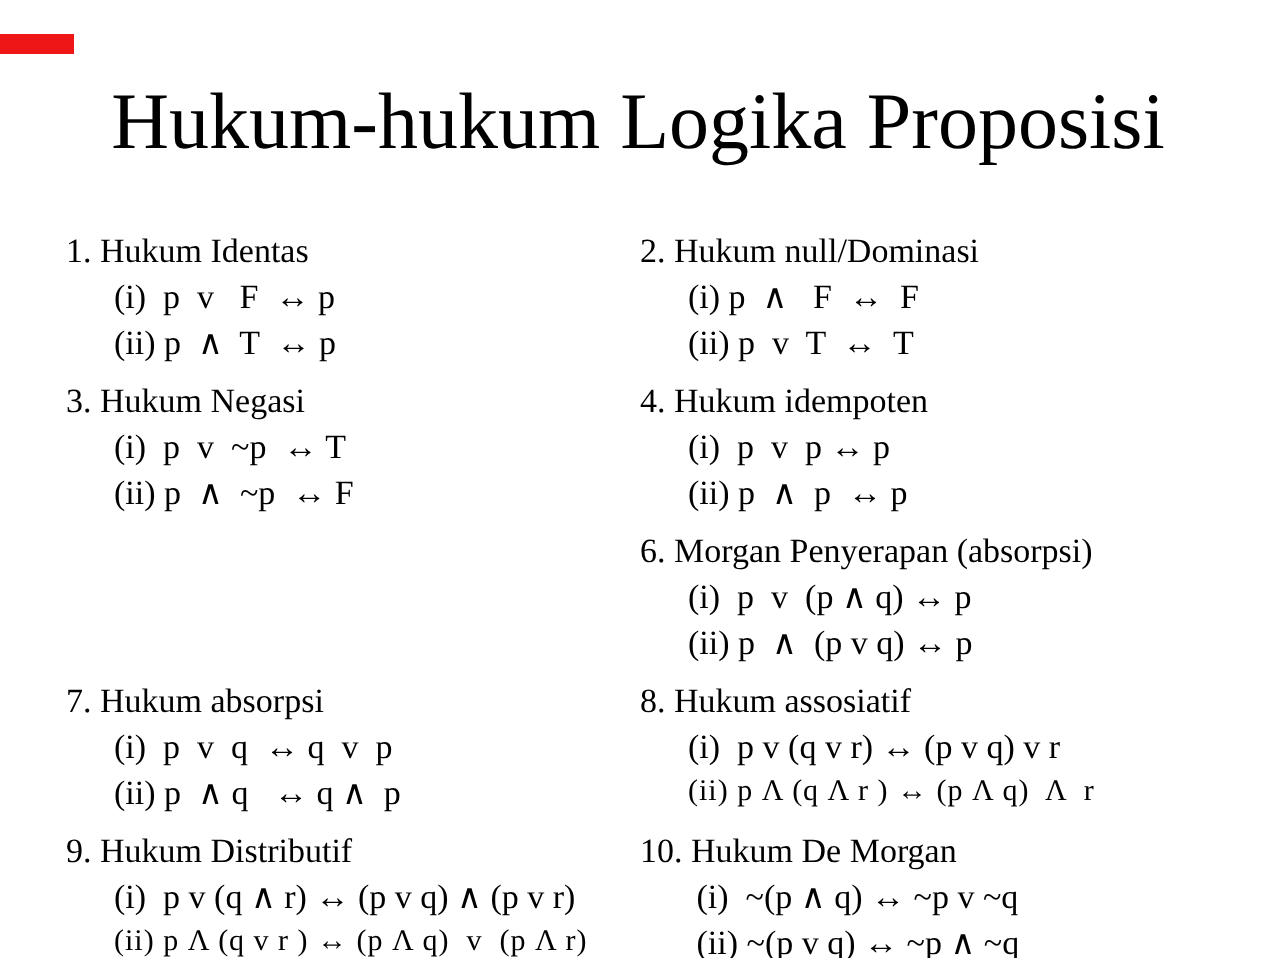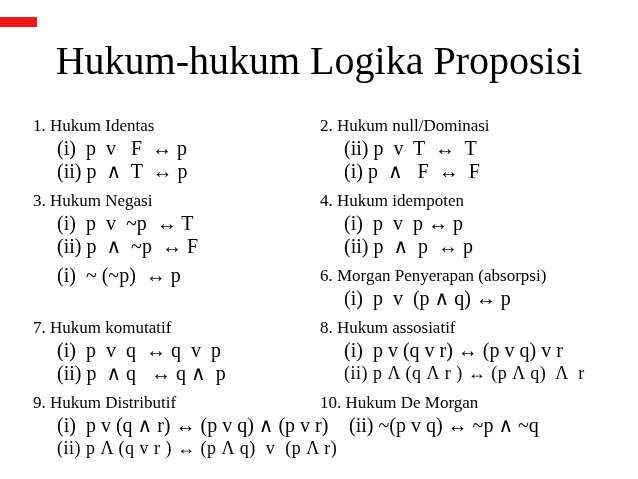--- a/index.html
+++ b/index.html
@@ -43,85 +43,86 @@
     margin-bottom: 6px;
     font-size: 17px;
     line-height: 23px;
   }
   .law-heading { white-space: nowrap; }
   .law-number { display: inline; }
   .law-name { display: inline; }
   .f {
     white-space: pre;
     padding-left: 24px;
-    font-size: 20px;
+    font-size: 17px;
     line-height: 23px;
   }
-  .f.small { font-size: 18px; letter-spacing: 0.5px; }
+  .f.small { font-size: 15px; letter-spacing: 0.5px; }
 </style>
 </head>
 <body>
 
 <div class="slide">
   <div class="corner-marker"></div>
 
   <h1 class="title">Hukum-hukum Logika Proposisi</h1>
 
   <div class="laws-grid">
 
     <div class="law">
       <div class="law-heading"><span class="law-number">1.</span> <span class="law-name">Hukum Identas</span></div>
       <div class="f">(i)  p  v   F  ↔ p</div>
       <div class="f">(ii) p  ∧  T  ↔ p</div>
     </div>
 
     <div class="law">
       <div class="law-heading"><span class="law-number">2.</span> <span class="law-name">Hukum null/Dominasi</span></div>
+      <div class="f">(i) p  ∧   F  ↔  F</div>
       <div class="f">(ii) p  v  T  ↔  T</div>
-      <div class="f">(i) p  ∧   F  ↔  F</div>
     </div>
 
     <div class="law">
       <div class="law-heading"><span class="law-number">3.</span> <span class="law-name">Hukum Negasi</span></div>
       <div class="f">(i)  p  v  ~p  ↔ T</div>
       <div class="f">(ii) p  ∧  ~p  ↔ F</div>
     </div>
 
     <div class="law">
       <div class="law-heading"><span class="law-number">4.</span> <span class="law-name">Hukum idempoten</span></div>
       <div class="f">(i)  p  v  p ↔ p</div>
       <div class="f">(ii) p  ∧  p  ↔ p</div>
     </div>
 
     <div class="law">
-      <div class="f">(i)  ~ (~p)  ↔ p</div>
     </div>
 
     <div class="law">
       <div class="law-heading"><span class="law-number">6.</span> <span class="law-name">Morgan Penyerapan (absorpsi)</span></div>
       <div class="f">(i)  p  v  (p ∧ q) ↔ p</div>
+      <div class="f">(ii) p  ∧  (p v q) ↔ p</div>
     </div>
 
     <div class="law">
-      <div class="law-heading"><span class="law-number">7.</span> <span class="law-name">Hukum komutatif</span></div>
+      <div class="law-heading"><span class="law-number">7.</span> <span class="law-name">Hukum absorpsi</span></div>
       <div class="f">(i)  p  v  q  ↔ q  v  p</div>
       <div class="f">(ii) p  ∧ q   ↔ q ∧  p</div>
     </div>
 
     <div class="law">
       <div class="law-heading"><span class="law-number">8.</span> <span class="law-name">Hukum assosiatif</span></div>
       <div class="f">(i)  p v (q v r) ↔ (p v q) v r</div>
       <div class="f small">(ii) p Λ (q Λ r ) ↔ (p Λ q)  Λ  r</div>
     </div>
 
     <div class="law">
       <div class="law-heading"><span class="law-number">9.</span> <span class="law-name">Hukum Distributif</span></div>
       <div class="f">(i)  p v (q ∧ r) ↔ (p v q) ∧ (p v r)</div>
       <div class="f small">(ii) p Λ (q v r ) ↔ (p Λ q)  v  (p Λ r)</div>
     </div>
 
     <div class="law">
       <div class="law-heading"><span class="law-number">10.</span> <span class="law-name">Hukum De Morgan</span></div>
+      <div class="f"> (i)  ~(p ∧ q) ↔ ~p v ~q</div>
       <div class="f"> (ii) ~(p v q) ↔ ~p ∧ ~q</div>
     </div>
 
   </div>
 </div>
 
 </body></html>

